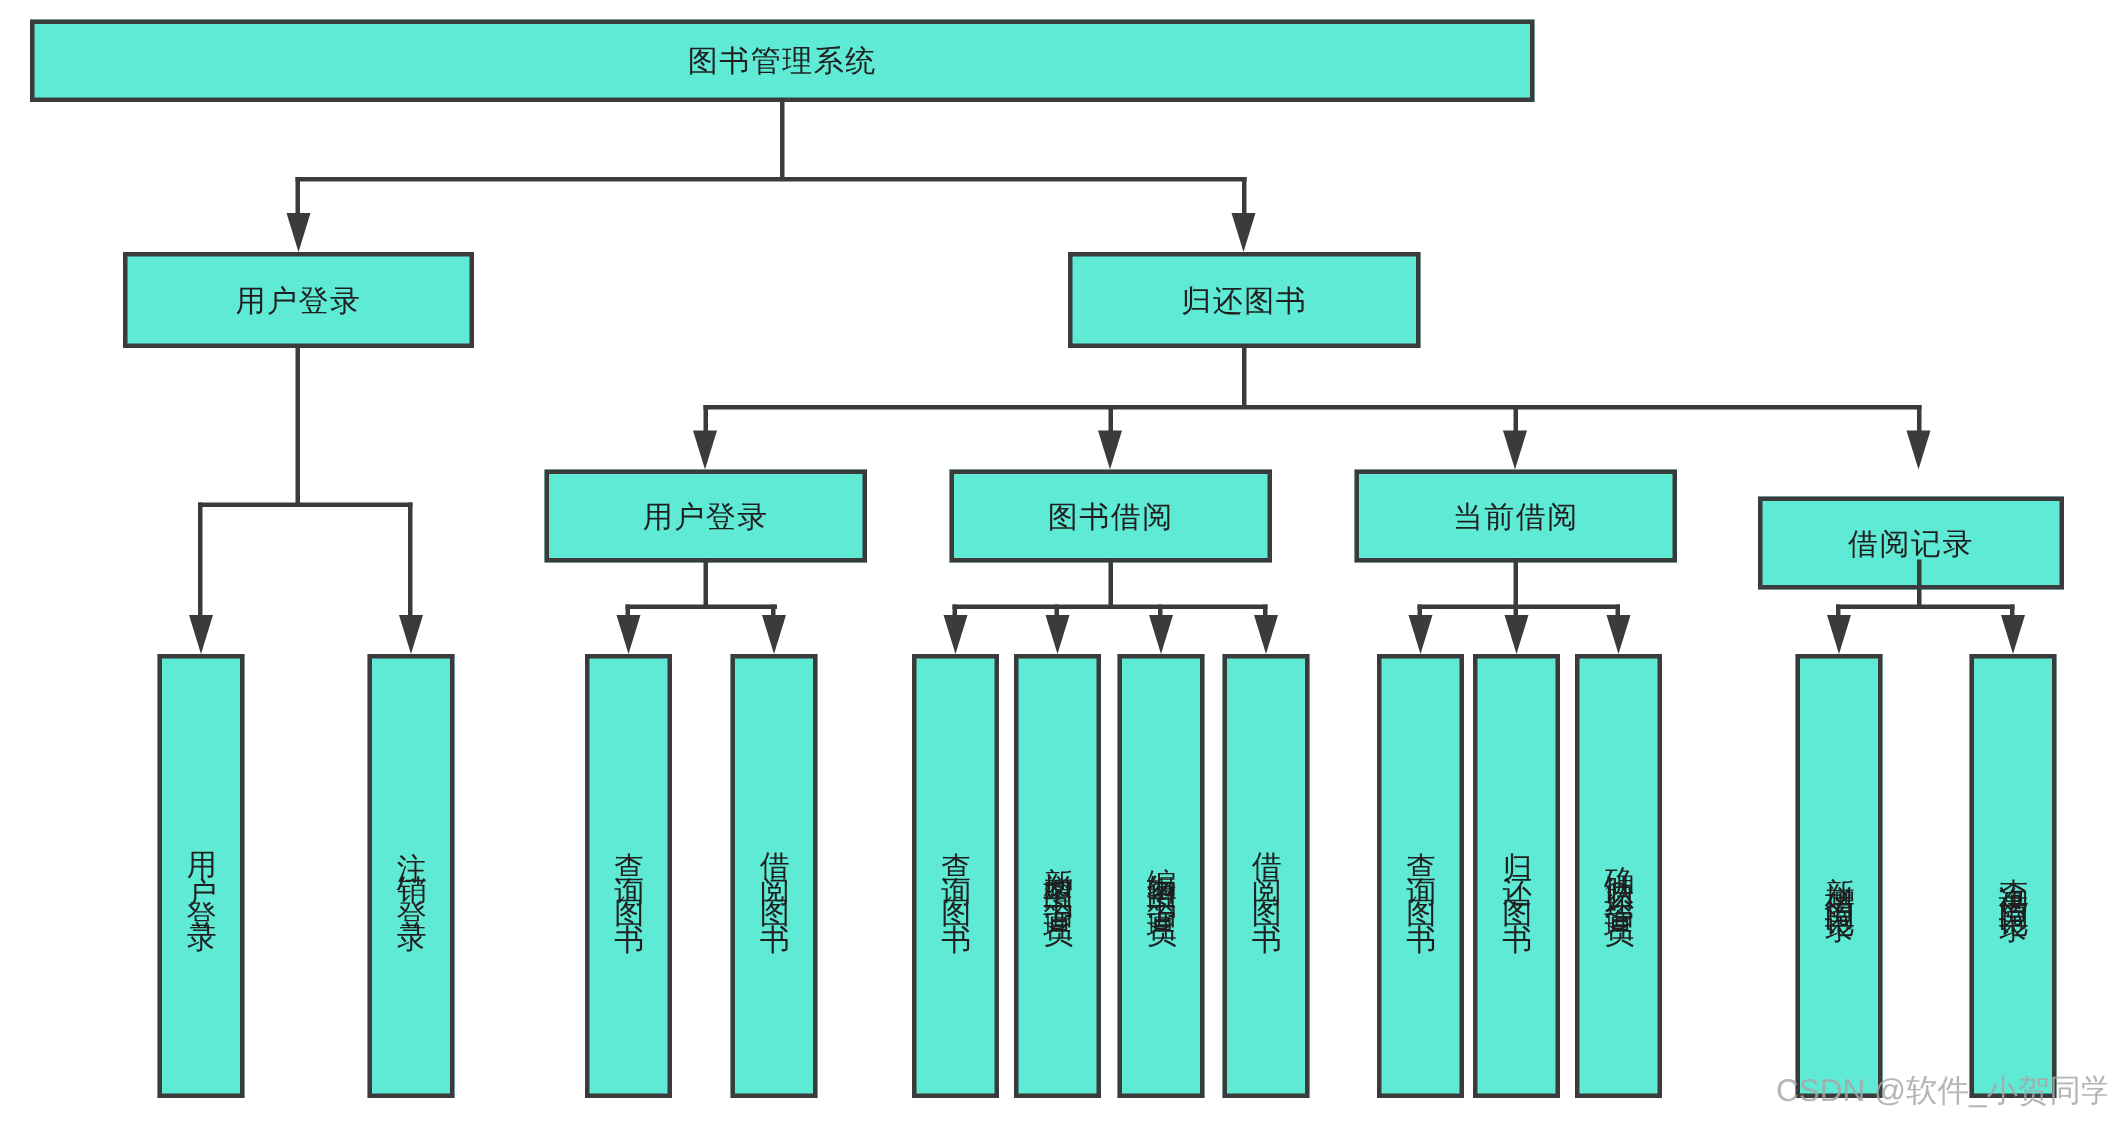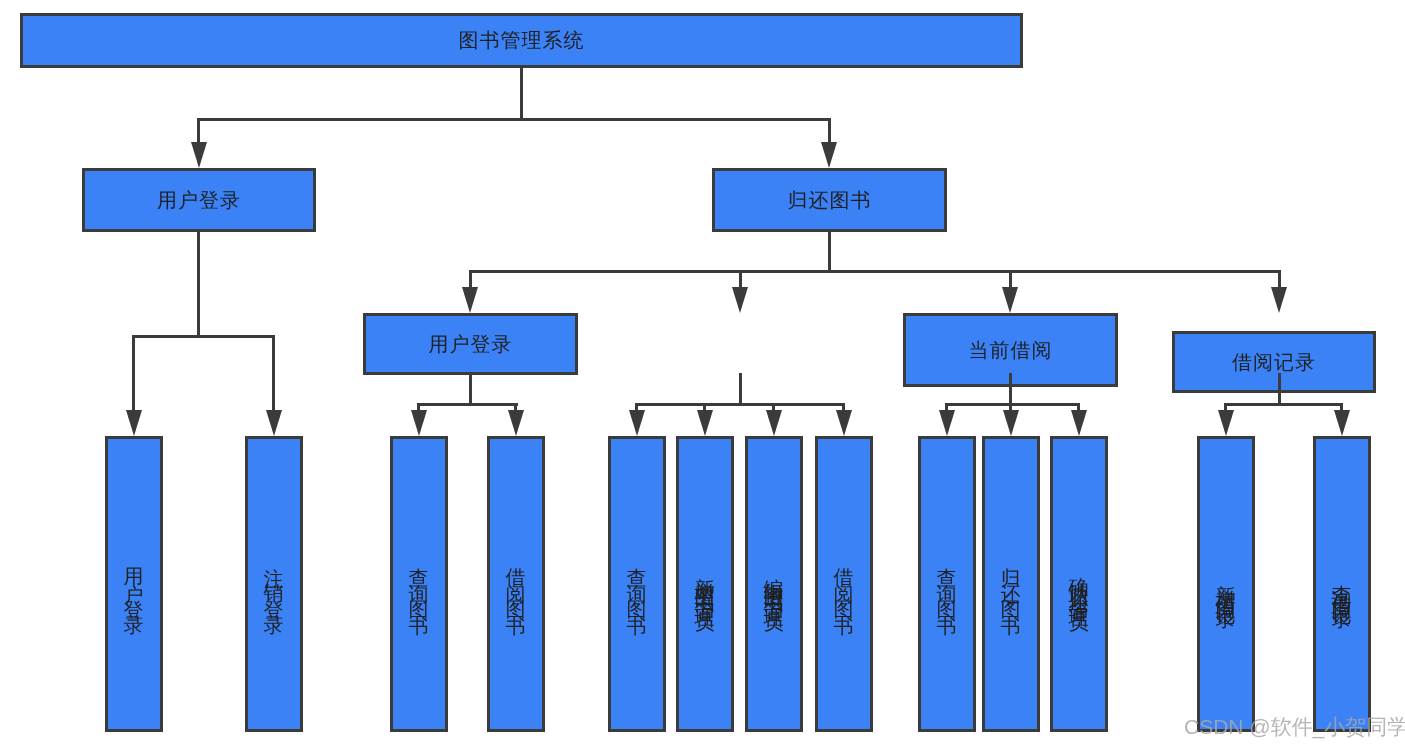--- a/index.html
+++ b/index.html
@@ -13,21 +13,21 @@
   .canvas{
     position:relative;
     width:1405px;height:747px;
     background:var(--bg);
     overflow:hidden;
   }
   
   .box{
     position:absolute;
     border:3px solid var(--line);
-    background:#3b82f6;
+    background:#5eead4;
     display:flex;align-items:center;justify-content:center;
     color:var(--text);
   }
   .box .lbl{
     font-size:20px;
     color:var(--text);
     letter-spacing:1px;
     white-space:nowrap;
   }
   .leaf .lbl{
@@ -70,21 +70,24 @@
   <div class="box" style="left:82px;top:168px;width:234px;height:64px">
     <span class="lbl">用户登录</span>
   </div>
   <div class="box" style="left:712px;top:168px;width:235px;height:64px">
     <span class="lbl">归还图书</span>
   </div>
 
   <div class="box" style="left:363px;top:313px;width:215px;height:62px">
     <span class="lbl">用户登录</span>
   </div>
-  <div class="box" style="left:903px;top:313px;width:215px;height:74px">
+  <div class="box" style="left:633px;top:313px;width:215px;height:62px">
+    <span class="lbl">图书借阅</span>
+  </div>
+  <div class="box" style="left:903px;top:313px;width:215px;height:62px">
     <span class="lbl">当前借阅</span>
   </div>
   <div class="box" style="left:1172px;top:331px;width:204px;height:62px">
     <span class="lbl">借阅记录</span>
   </div>
 
   <div class="box leaf" style="left:105px;top:436px;width:58px;height:296px">
     <span class="lbl">用户登录</span>
   </div>
   <div class="box leaf" style="left:245px;top:436px;width:58px;height:296px">

